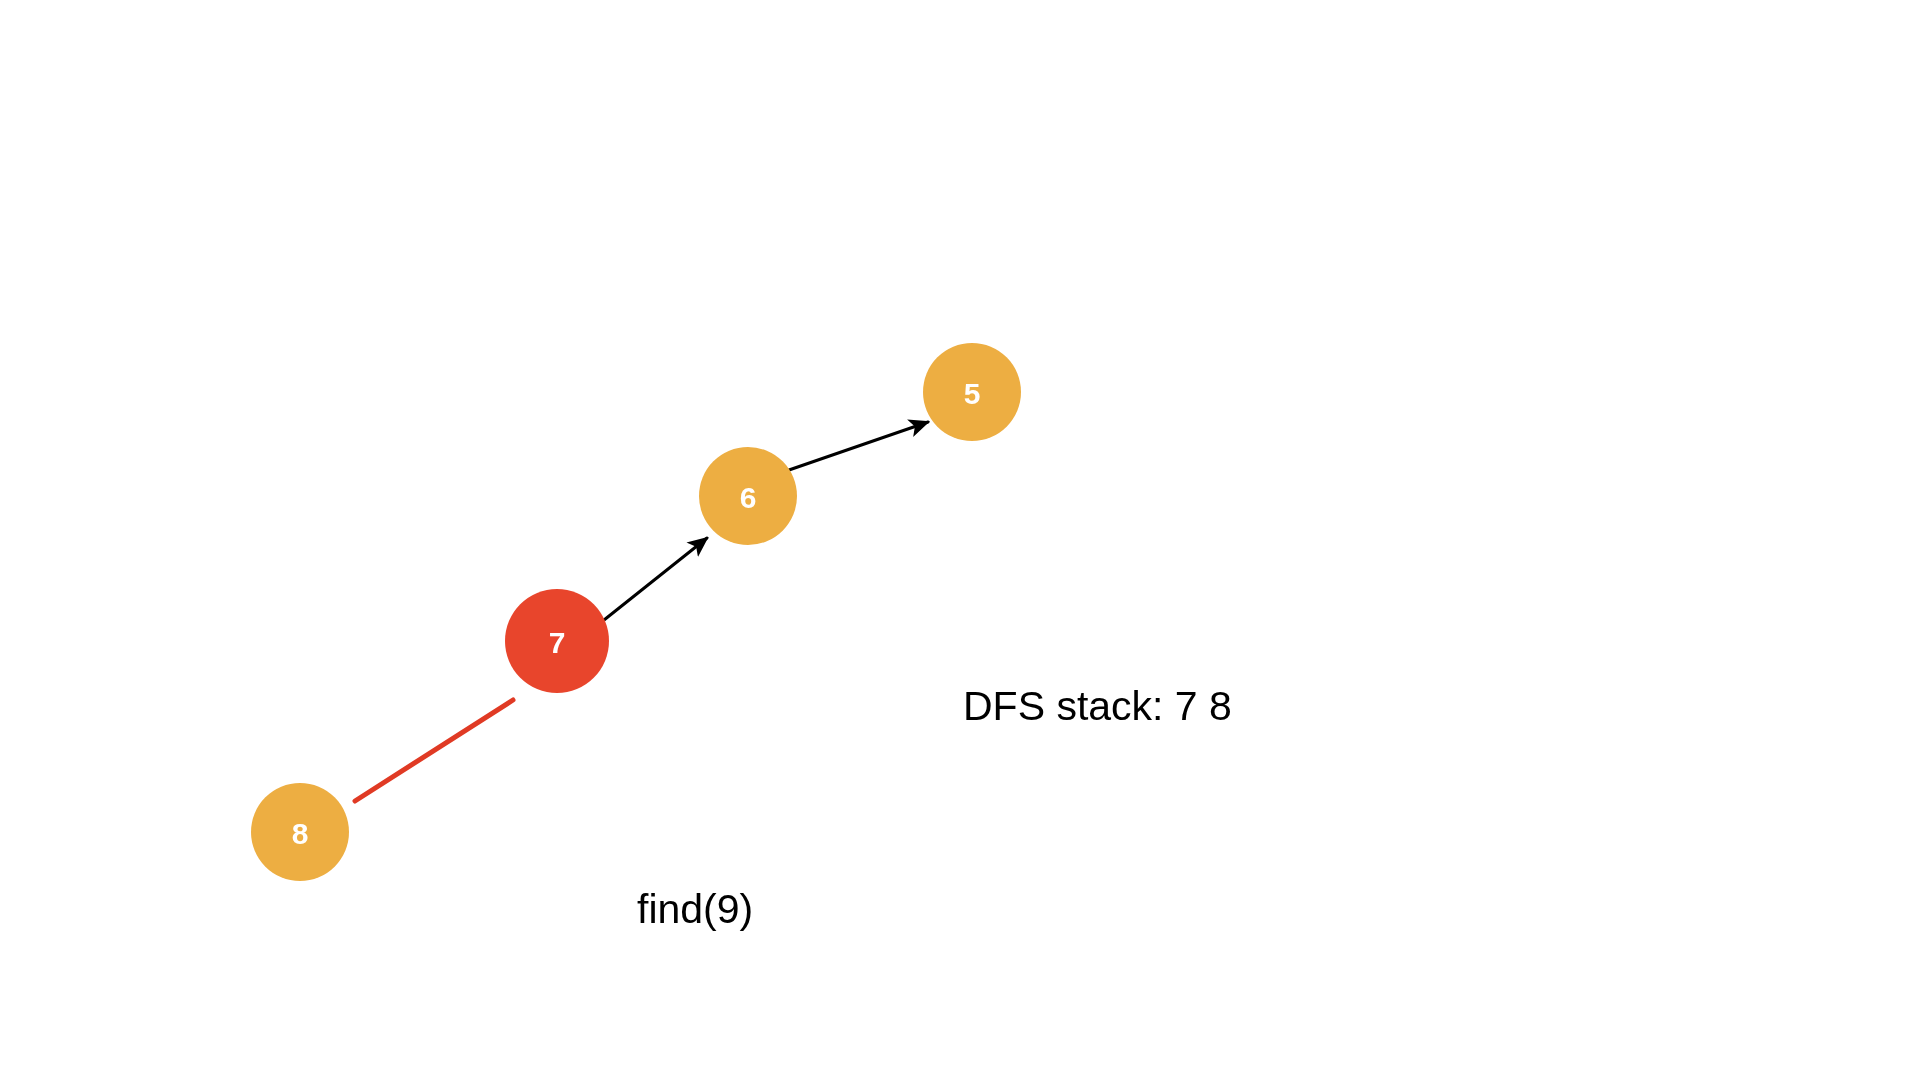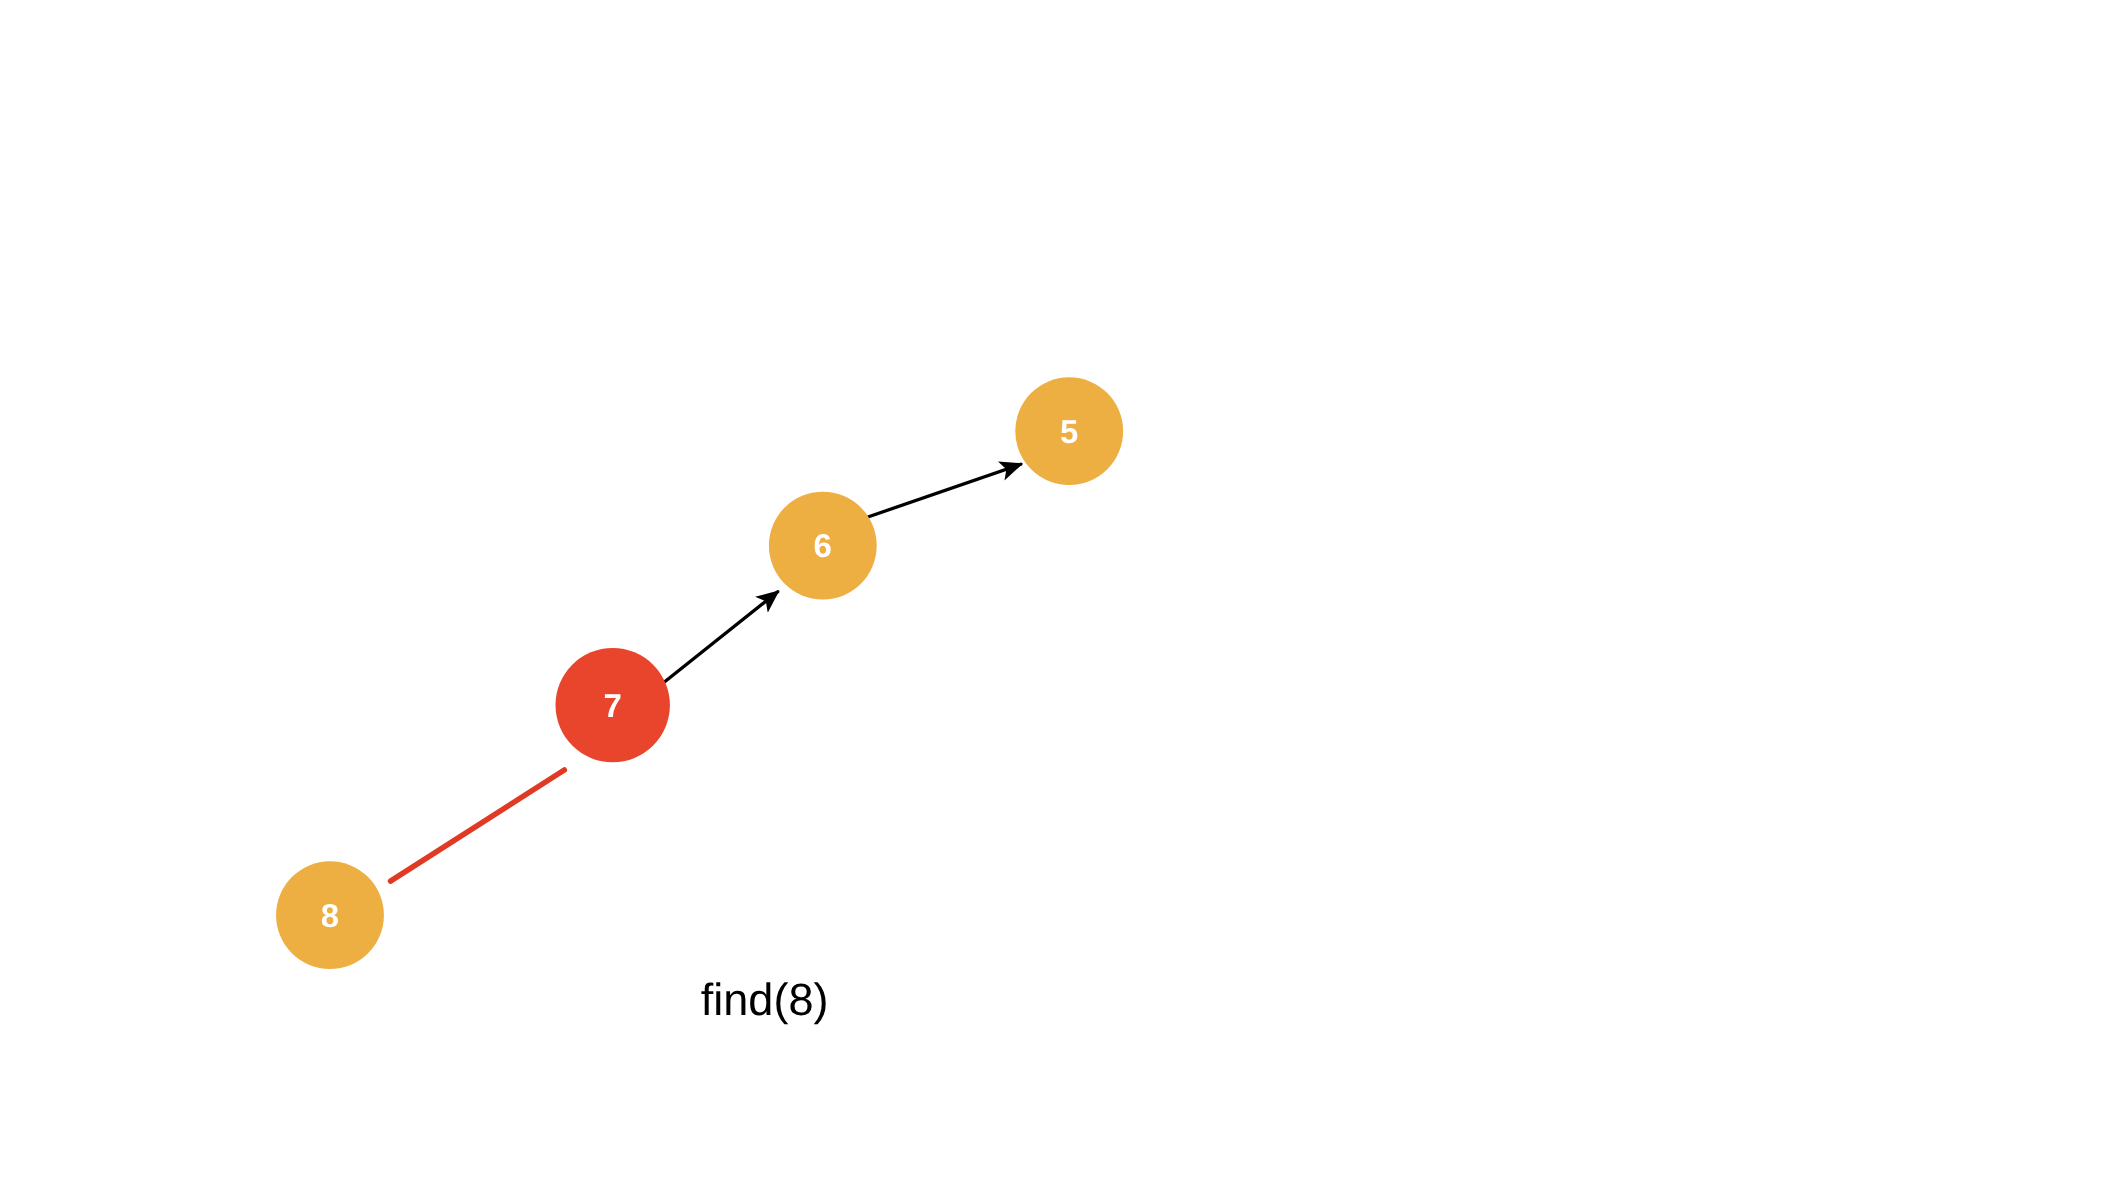--- a/index.html
+++ b/index.html
@@ -106,16 +106,17 @@
       </g>
 
       <g>
         <circle class="node-circle" id="circle-node-8" cx="300" cy="832" r="49" fill="#EDAE42"></circle>
         <text class="node-label" id="text-node-8" x="300" y="833" fill="#ffffff">8</text>
       </g>
 
     </g>
   </svg>
 
+  <div class="caption-text" id="dfs-stack-label">DFS stack: 7 8</div>
 
-  <div class="caption-text" id="find-operation-label">find(8)</div>
+  <div class="caption-text" id="find-operation-label">find(9)</div>
 
 </div>
 
 </body></html>

